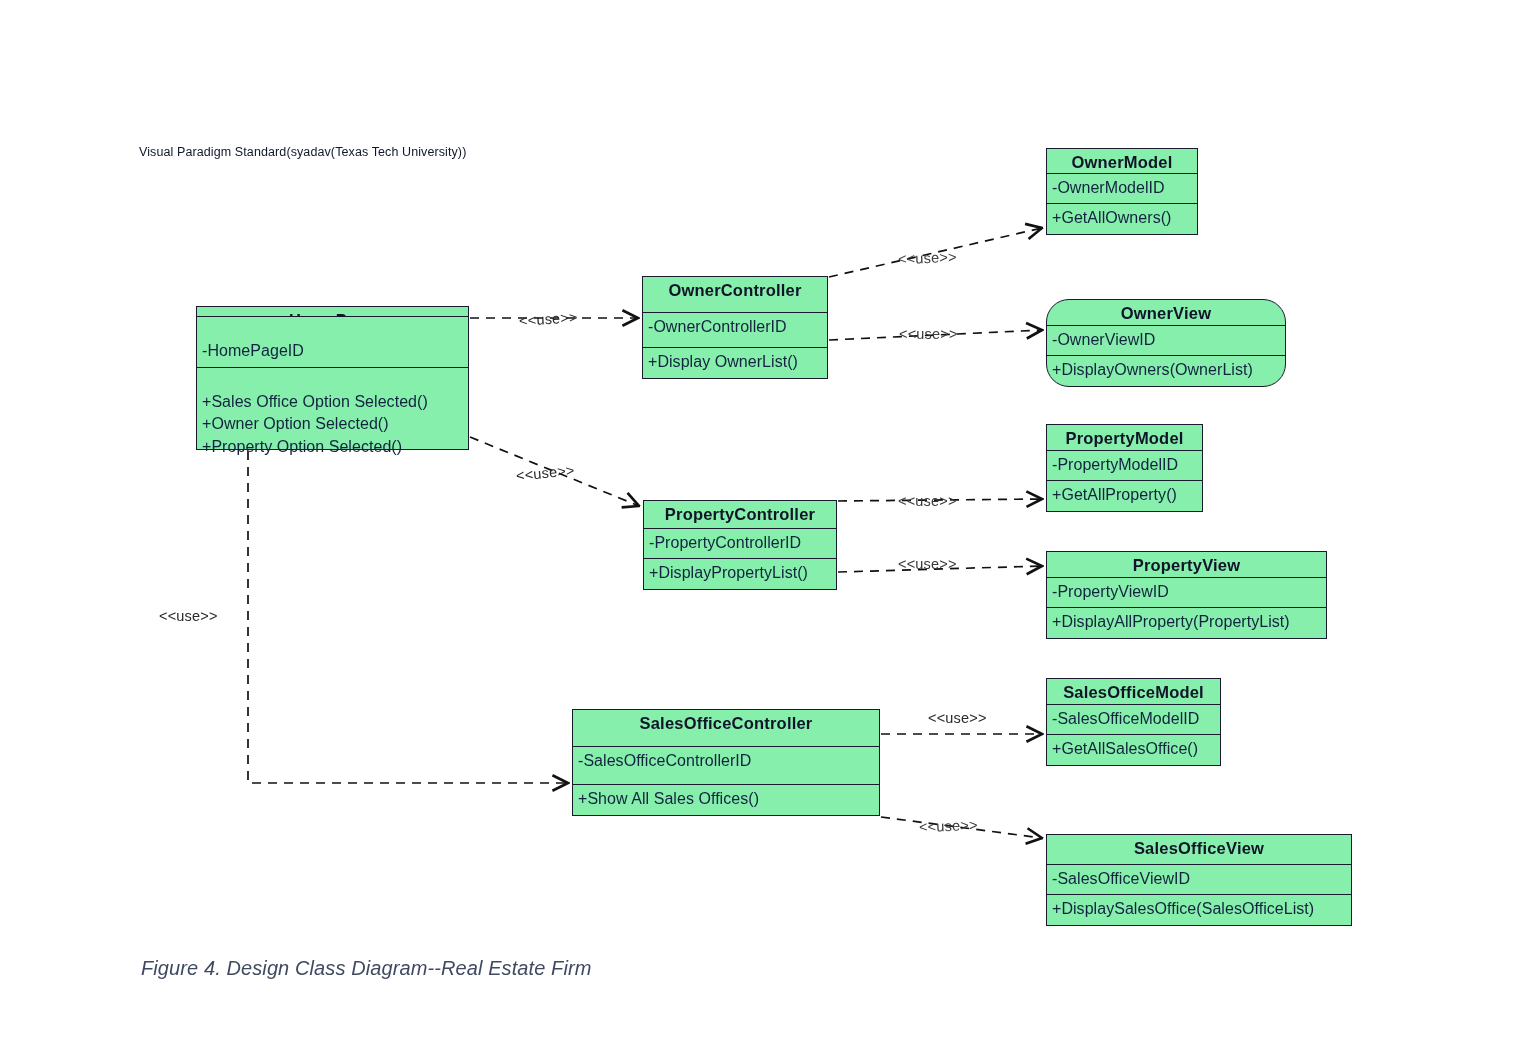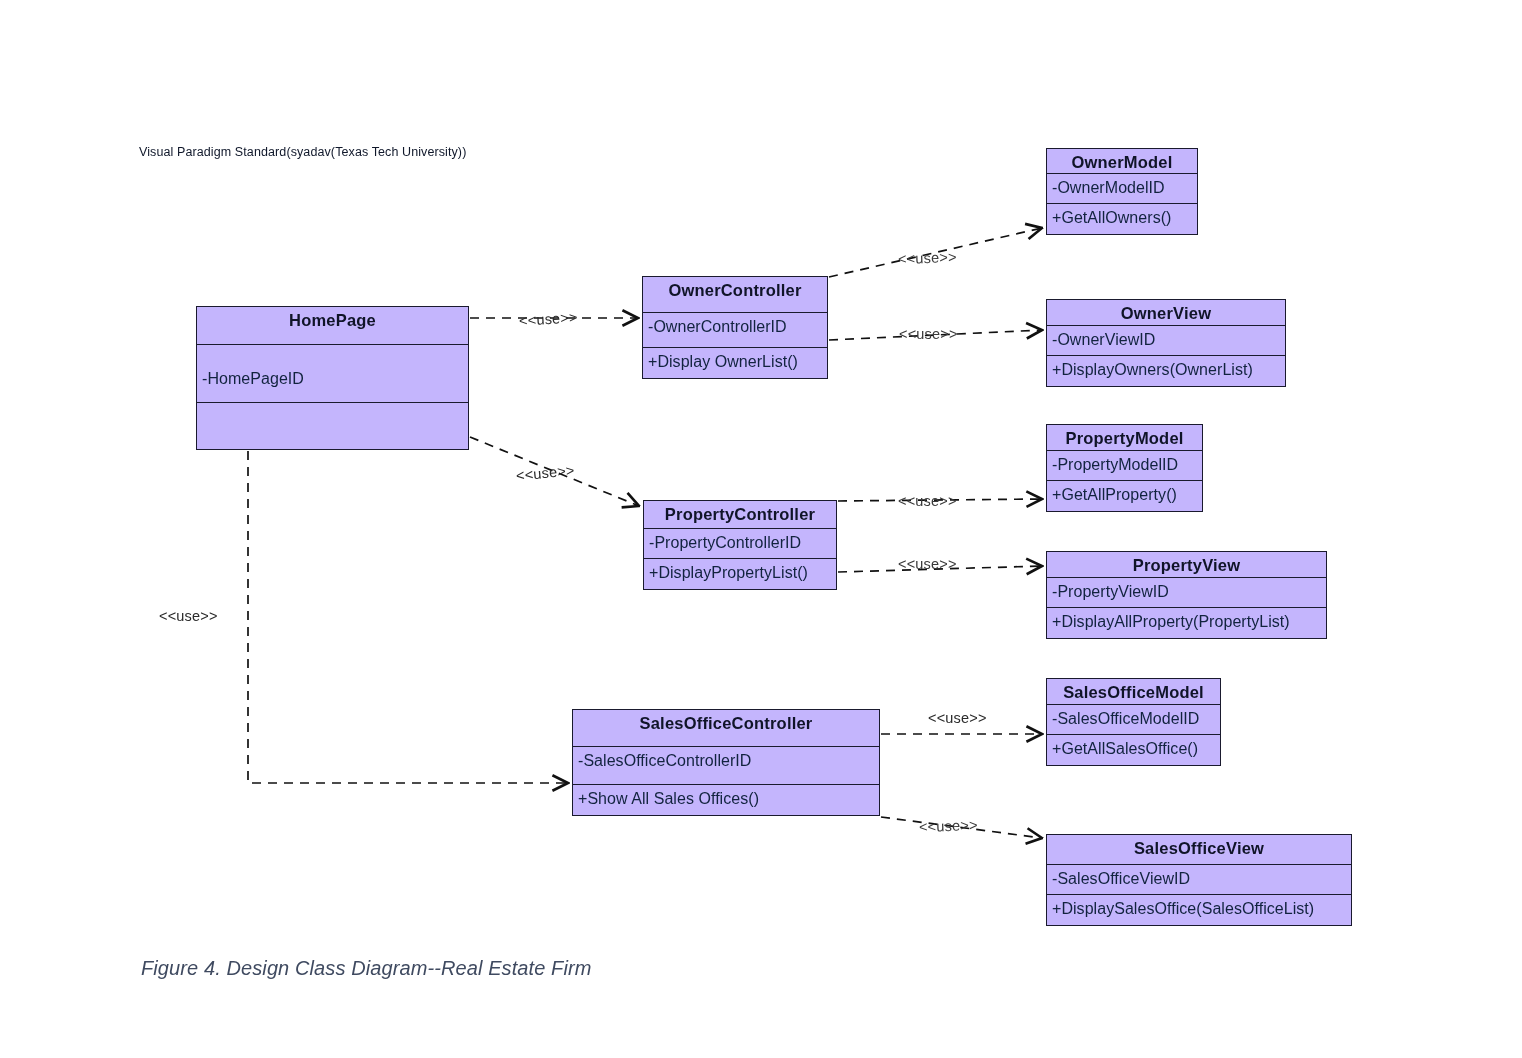--- a/index.html
+++ b/index.html
@@ -33,21 +33,21 @@
     font-size: 12.5px;
     color: #0f172a;
     letter-spacing: 0.1px;
     white-space: nowrap;
     font-family: "Liberation Sans", sans-serif;
   }
   .uml-class {
     position: absolute;
     box-sizing: border-box;
     border: 1.6px solid #1a1a2e;
-    background: #c4b5fd;
+    background: #86efac;
     display: flex;
     flex-direction: column;
   }
   .uml-name {
     text-align: center;
     font-weight: bold;
     font-size: 16.5px;
     color: #101428;
     padding: 4px 6px 5px 6px;
     border-bottom: 1.6px solid #1a1a2e;
@@ -118,20 +118,25 @@
     </g>
   </svg>
 
   <div class="watermark">Visual Paradigm Standard(syadav(Texas Tech University))</div>
 
   <div class="uml-class" style="left:196px; top:306px; width:273px; height:144px;gap:20px;">
     <div class="uml-name" style="height:28px;">HomePage</div>
     <div class="uml-attrs" style="height:30px;">
       <div class="uml-line">-HomePageID</div>
     </div>
+    <div class="uml-ops">
+      <div class="uml-line">+Sales Office Option Selected()</div>
+      <div class="uml-line">+Owner Option Selected()</div>
+      <div class="uml-line">+Property Option Selected()</div>
+    </div>
   </div>
 
   <div class="uml-class" style="left:642px; top:276px; width:186px; height:103px;">
     <div class="uml-name" style="height:28px;">OwnerController</div>
     <div class="uml-attrs" style="height:30px;">
       <div class="uml-line">-OwnerControllerID</div>
     </div>
     <div class="uml-ops">
       <div class="uml-line">+Display OwnerList()</div>
     </div>
@@ -140,21 +145,21 @@
   <div class="uml-class" style="left:1046px; top:148px; width:152px; height:87px;">
     <div class="uml-name" style="height:27px;">OwnerModel</div>
     <div class="uml-attrs" style="height:30px;">
       <div class="uml-line">-OwnerModelID</div>
     </div>
     <div class="uml-ops">
       <div class="uml-line">+GetAllOwners()</div>
     </div>
   </div>
 
-  <div class="uml-class" style="left:1046px; top:299px; width:240px; height:88px;">
+  <div class="uml-class" style="left:1046px; top:299px; width:240px; height:88px;border-radius:23px;">
     <div class="uml-name" style="height:27px;">OwnerView</div>
     <div class="uml-attrs" style="height:30px;">
       <div class="uml-line">-OwnerViewID</div>
     </div>
     <div class="uml-ops">
       <div class="uml-line">+DisplayOwners(OwnerList)</div>
     </div>
   </div>
 
   <div class="uml-class" style="left:1046px; top:424px; width:157px; height:88px;">

